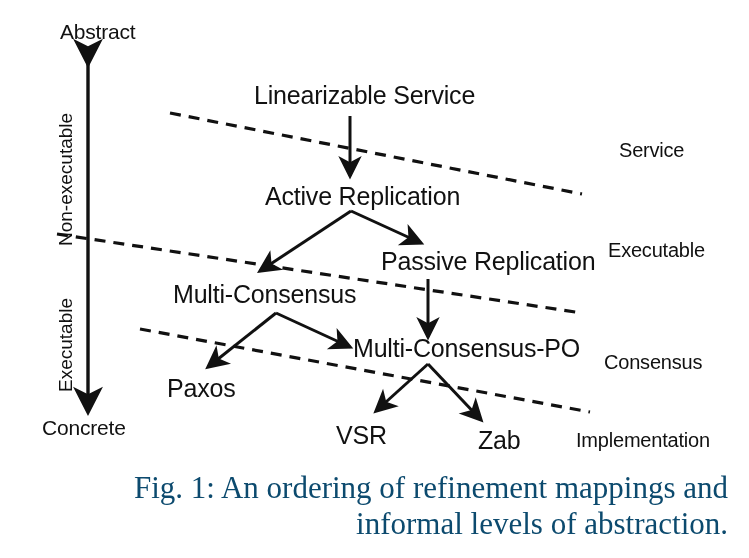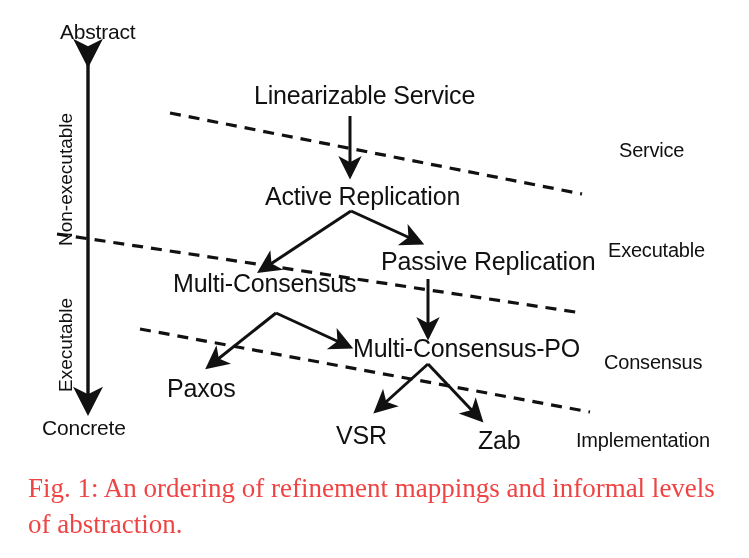--- a/index.html
+++ b/index.html
@@ -51,23 +51,24 @@
     white-space: nowrap;
     transform-origin: left top;
     transform: rotate(-90deg);
   }
   #caption {
     position: absolute;
     left: 28px;
     top: 470px;
     width: 700px;
     font-family: "Liberation Serif", serif;
-    font-size: 27px;
+    font-size: 31px;
     line-height: 36px;
-    color: #ef4444;
+    color: #0c4a6e;
+    text-align: right;
   }
 </style>
 </head>
 <body>
 
 <div id="page">
 
   <svg id="figure-svg" viewBox="0 0 749 470">
     <defs>
       <marker id="arrowhead" markerWidth="9" markerHeight="9" refX="7.2" refY="4.5" orient="auto" markerUnits="strokeWidth">
@@ -103,21 +104,21 @@
 
   <div class="axis-endpoint" style="left:44px; top:20px;margin-left:16px;">Abstract</div>
   <div class="axis-endpoint" style="left:42px; top:416px;">Concrete</div>
 
   <div class="axis-side-label" style="left:56px; top:246px;">Non-executable</div>
   <div class="axis-side-label" style="left:56px; top:392px;">Executable</div>
 
   <div class="node-label" style="left:254px; top:83px;">Linearizable Service</div>
   <div class="node-label" style="left:265px; top:184px;">Active Replication</div>
   <div class="node-label" style="left:381px; top:249px;">Passive Replication</div>
-  <div class="node-label" style="left:173px; top:271px;">Multi-Consensus</div>
+  <div class="node-label" style="left:173px; top:282px;">Multi-Consensus</div>
   <div class="node-label" style="left:353px; top:336px;">Multi-Consensus-PO</div>
   <div class="node-label" style="left:167px; top:376px;">Paxos</div>
   <div class="node-label" style="left:336px; top:423px;">VSR</div>
   <div class="node-label" style="left:478px; top:428px;">Zab</div>
 
   <div class="level-label" style="left:619px; top:138px;">Service</div>
   <div class="level-label" style="left:608px; top:238px;">Executable</div>
   <div class="level-label" style="left:576px; top:428px;">Implementation</div>
   <div class="level-label" style="left:604px; top:350px;">Consensus</div>
 

